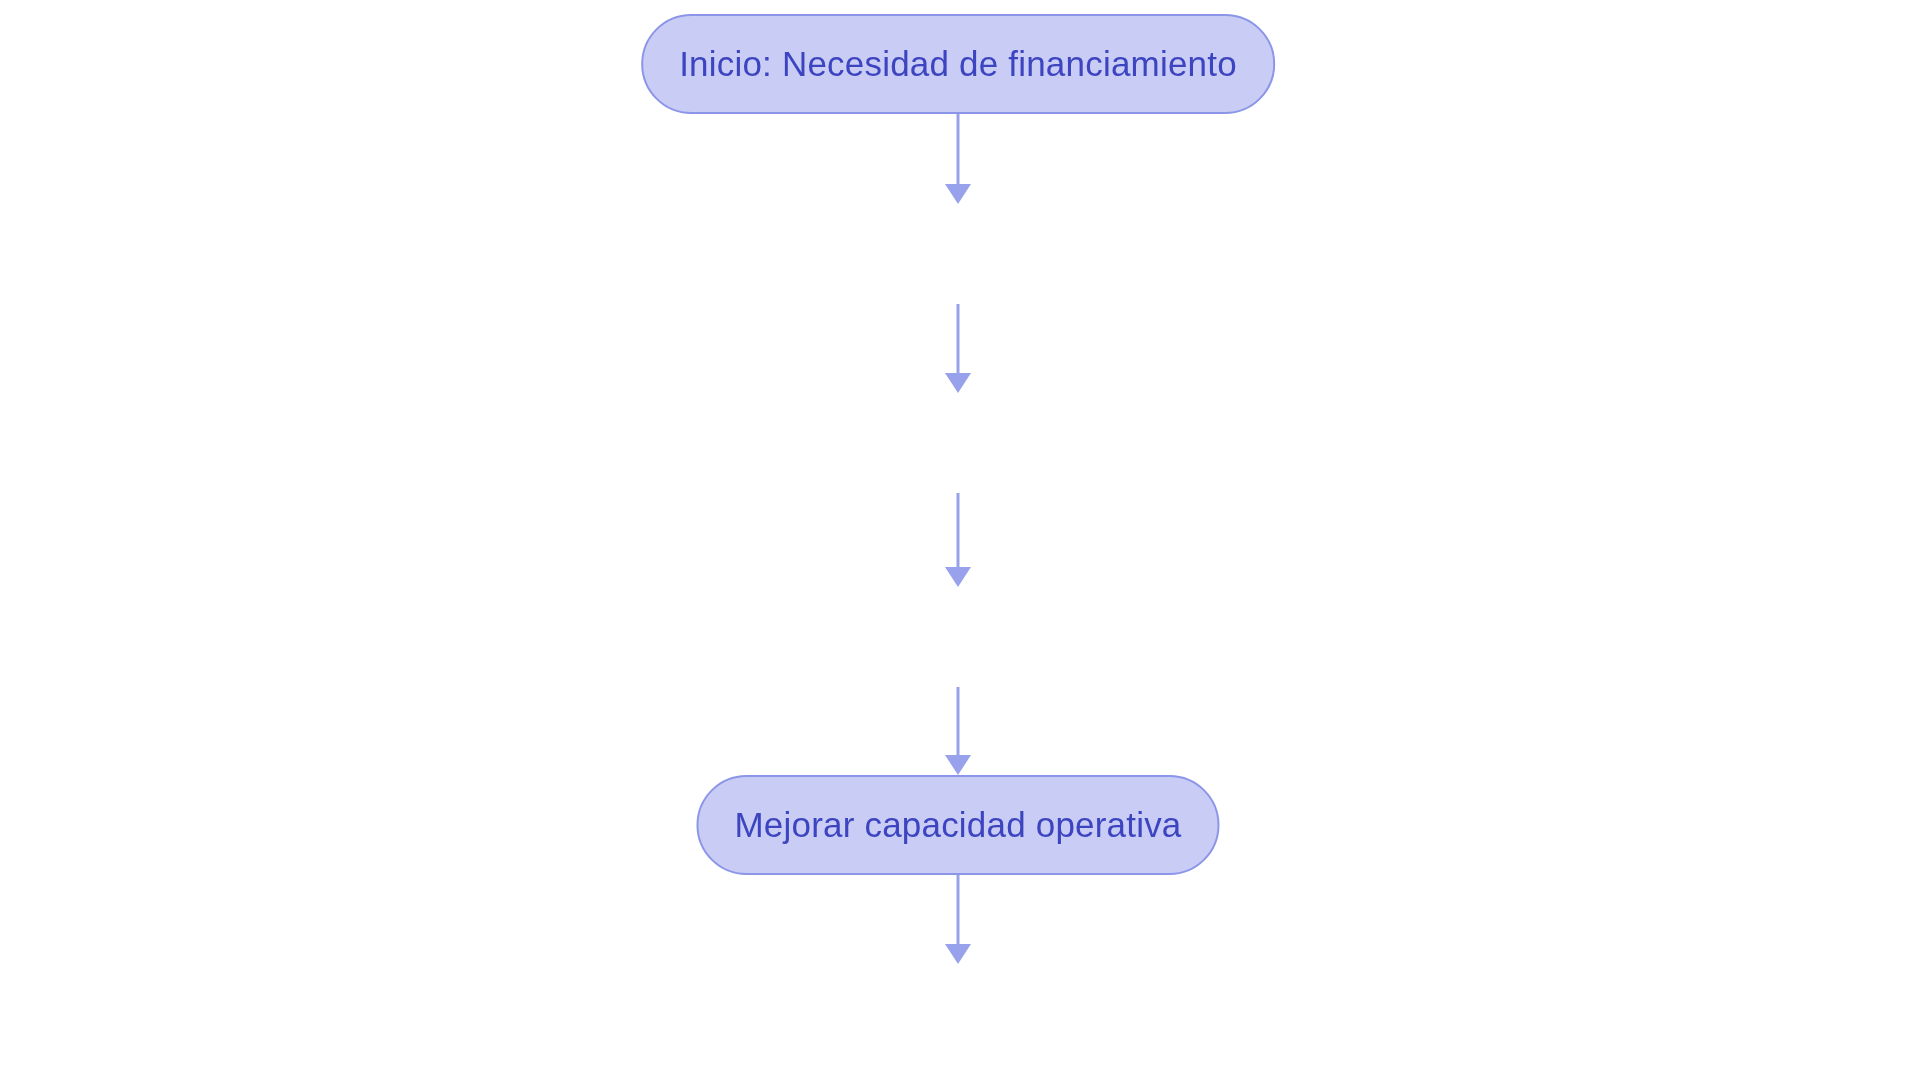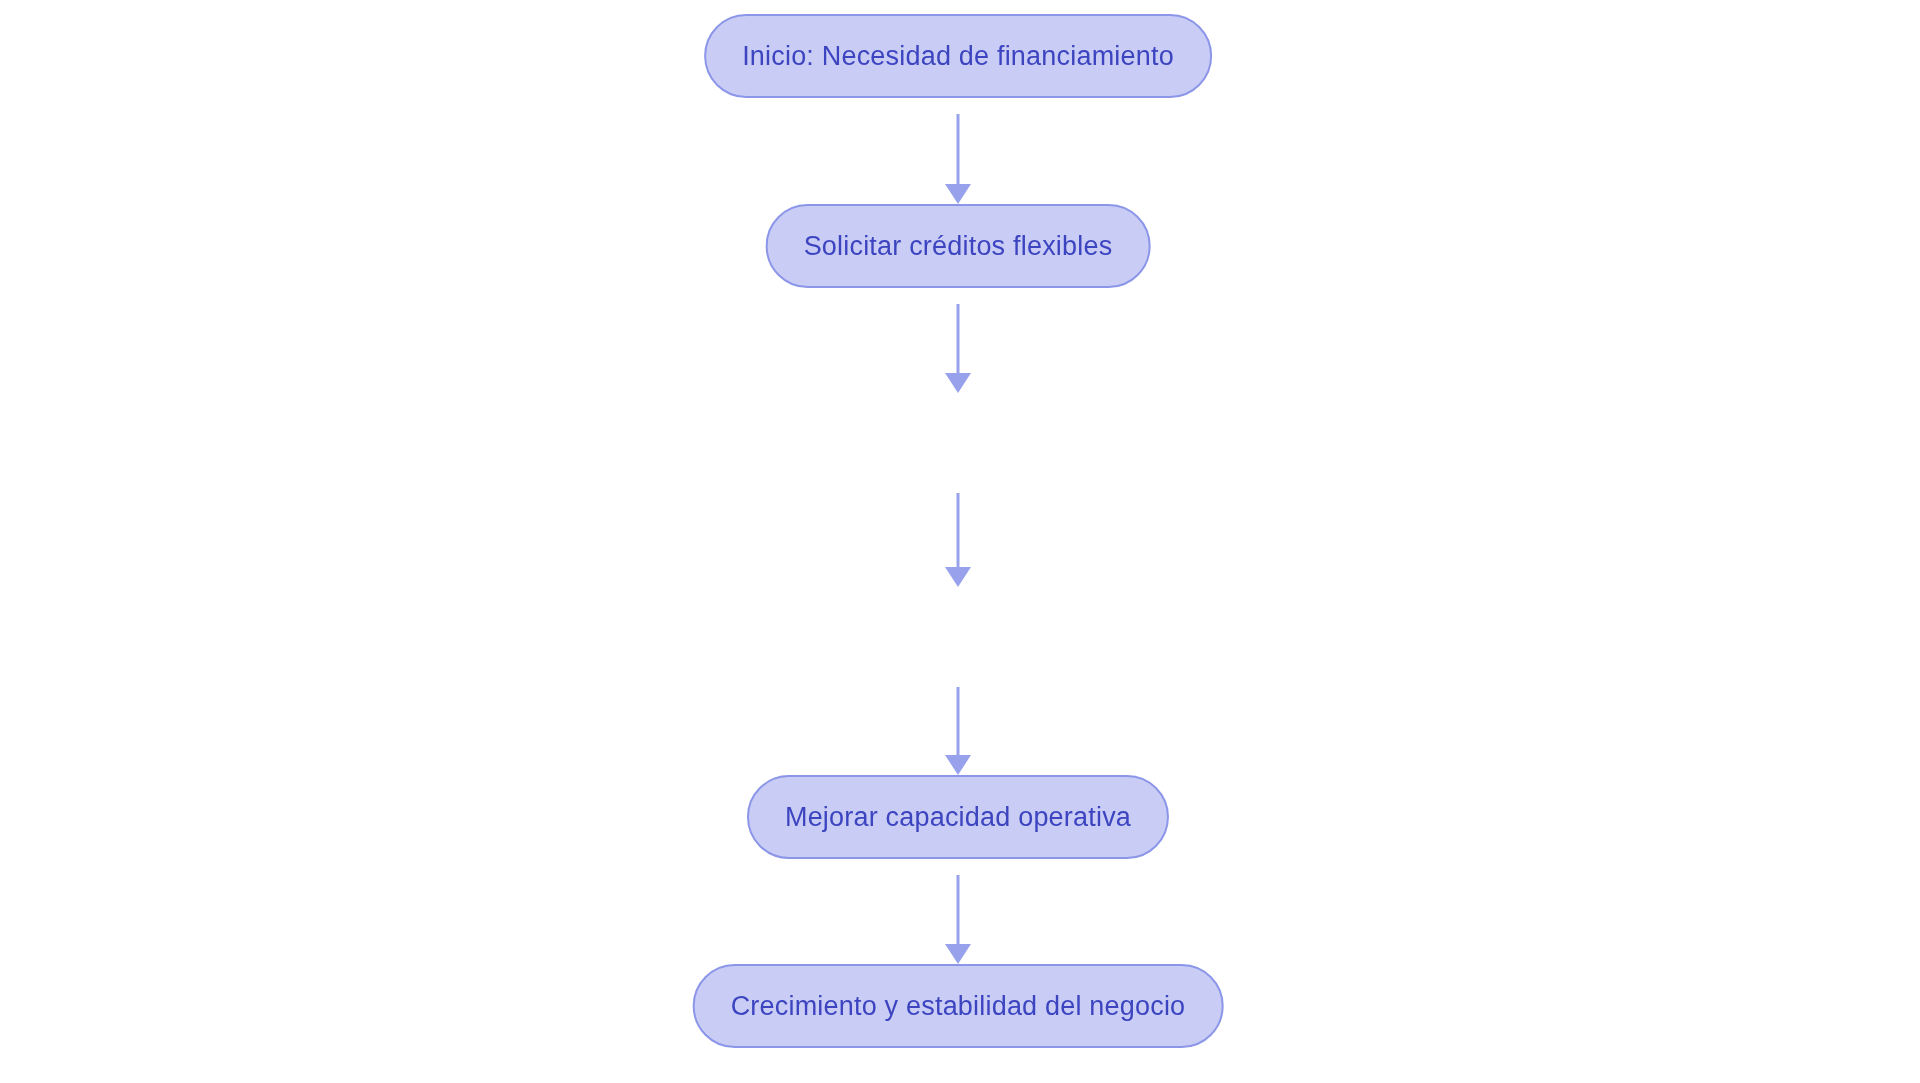--- a/index.html
+++ b/index.html
@@ -12,27 +12,27 @@
     width: 1920px;
     height: 1083px;
     background: var(--background, #ffffff);
     overflow: hidden;
     font-family: "Liberation Sans", "DejaVu Sans", sans-serif;
   }
   .node {
     position: absolute;
     left: 958px;
     transform: translateX(-50%);
-    height: 84px;
+    height: 100px;
     box-sizing: border-box;
     background: var(--node-fill, #c9cdf6);
     border: 2px solid var(--node-border, #8c96e8);
     border-radius: 52px;
     color: var(--node-text, #3c44c0);
-    font-size: 27px;
+    font-size: 35px;
     letter-spacing: 0.2px;
     display: flex;
     align-items: center;
     justify-content: center;
     padding: 0 36px;
     white-space: nowrap;
   }
   .n1 { top: 14px;  min-width: 471px; }
   .n2 { top: 204px; min-width: 368px; }
   .n3 { top: 393px; min-width: 275px; }
@@ -78,21 +78,20 @@
 
 <div class="canvas">
 
   <div class="node n1">Inicio: Necesidad de financiamiento</div>
 
   <div class="arrow a1">
     <div class="line"></div>
     <div class="head"></div>
   </div>
 
-  <div class="node n2">Solicitar créditos flexibles</div>
 
   <div class="arrow a2">
     <div class="line"></div>
     <div class="head"></div>
   </div>
 
 
   <div class="arrow a3">
     <div class="line"></div>
     <div class="head"></div>
@@ -104,15 +103,14 @@
     <div class="head"></div>
   </div>
 
   <div class="node n5">Mejorar capacidad operativa</div>
 
   <div class="arrow a5">
     <div class="line"></div>
     <div class="head"></div>
   </div>
 
-  <div class="node n6">Crecimiento y estabilidad del negocio</div>
 
 </div>
 
 </body></html>

